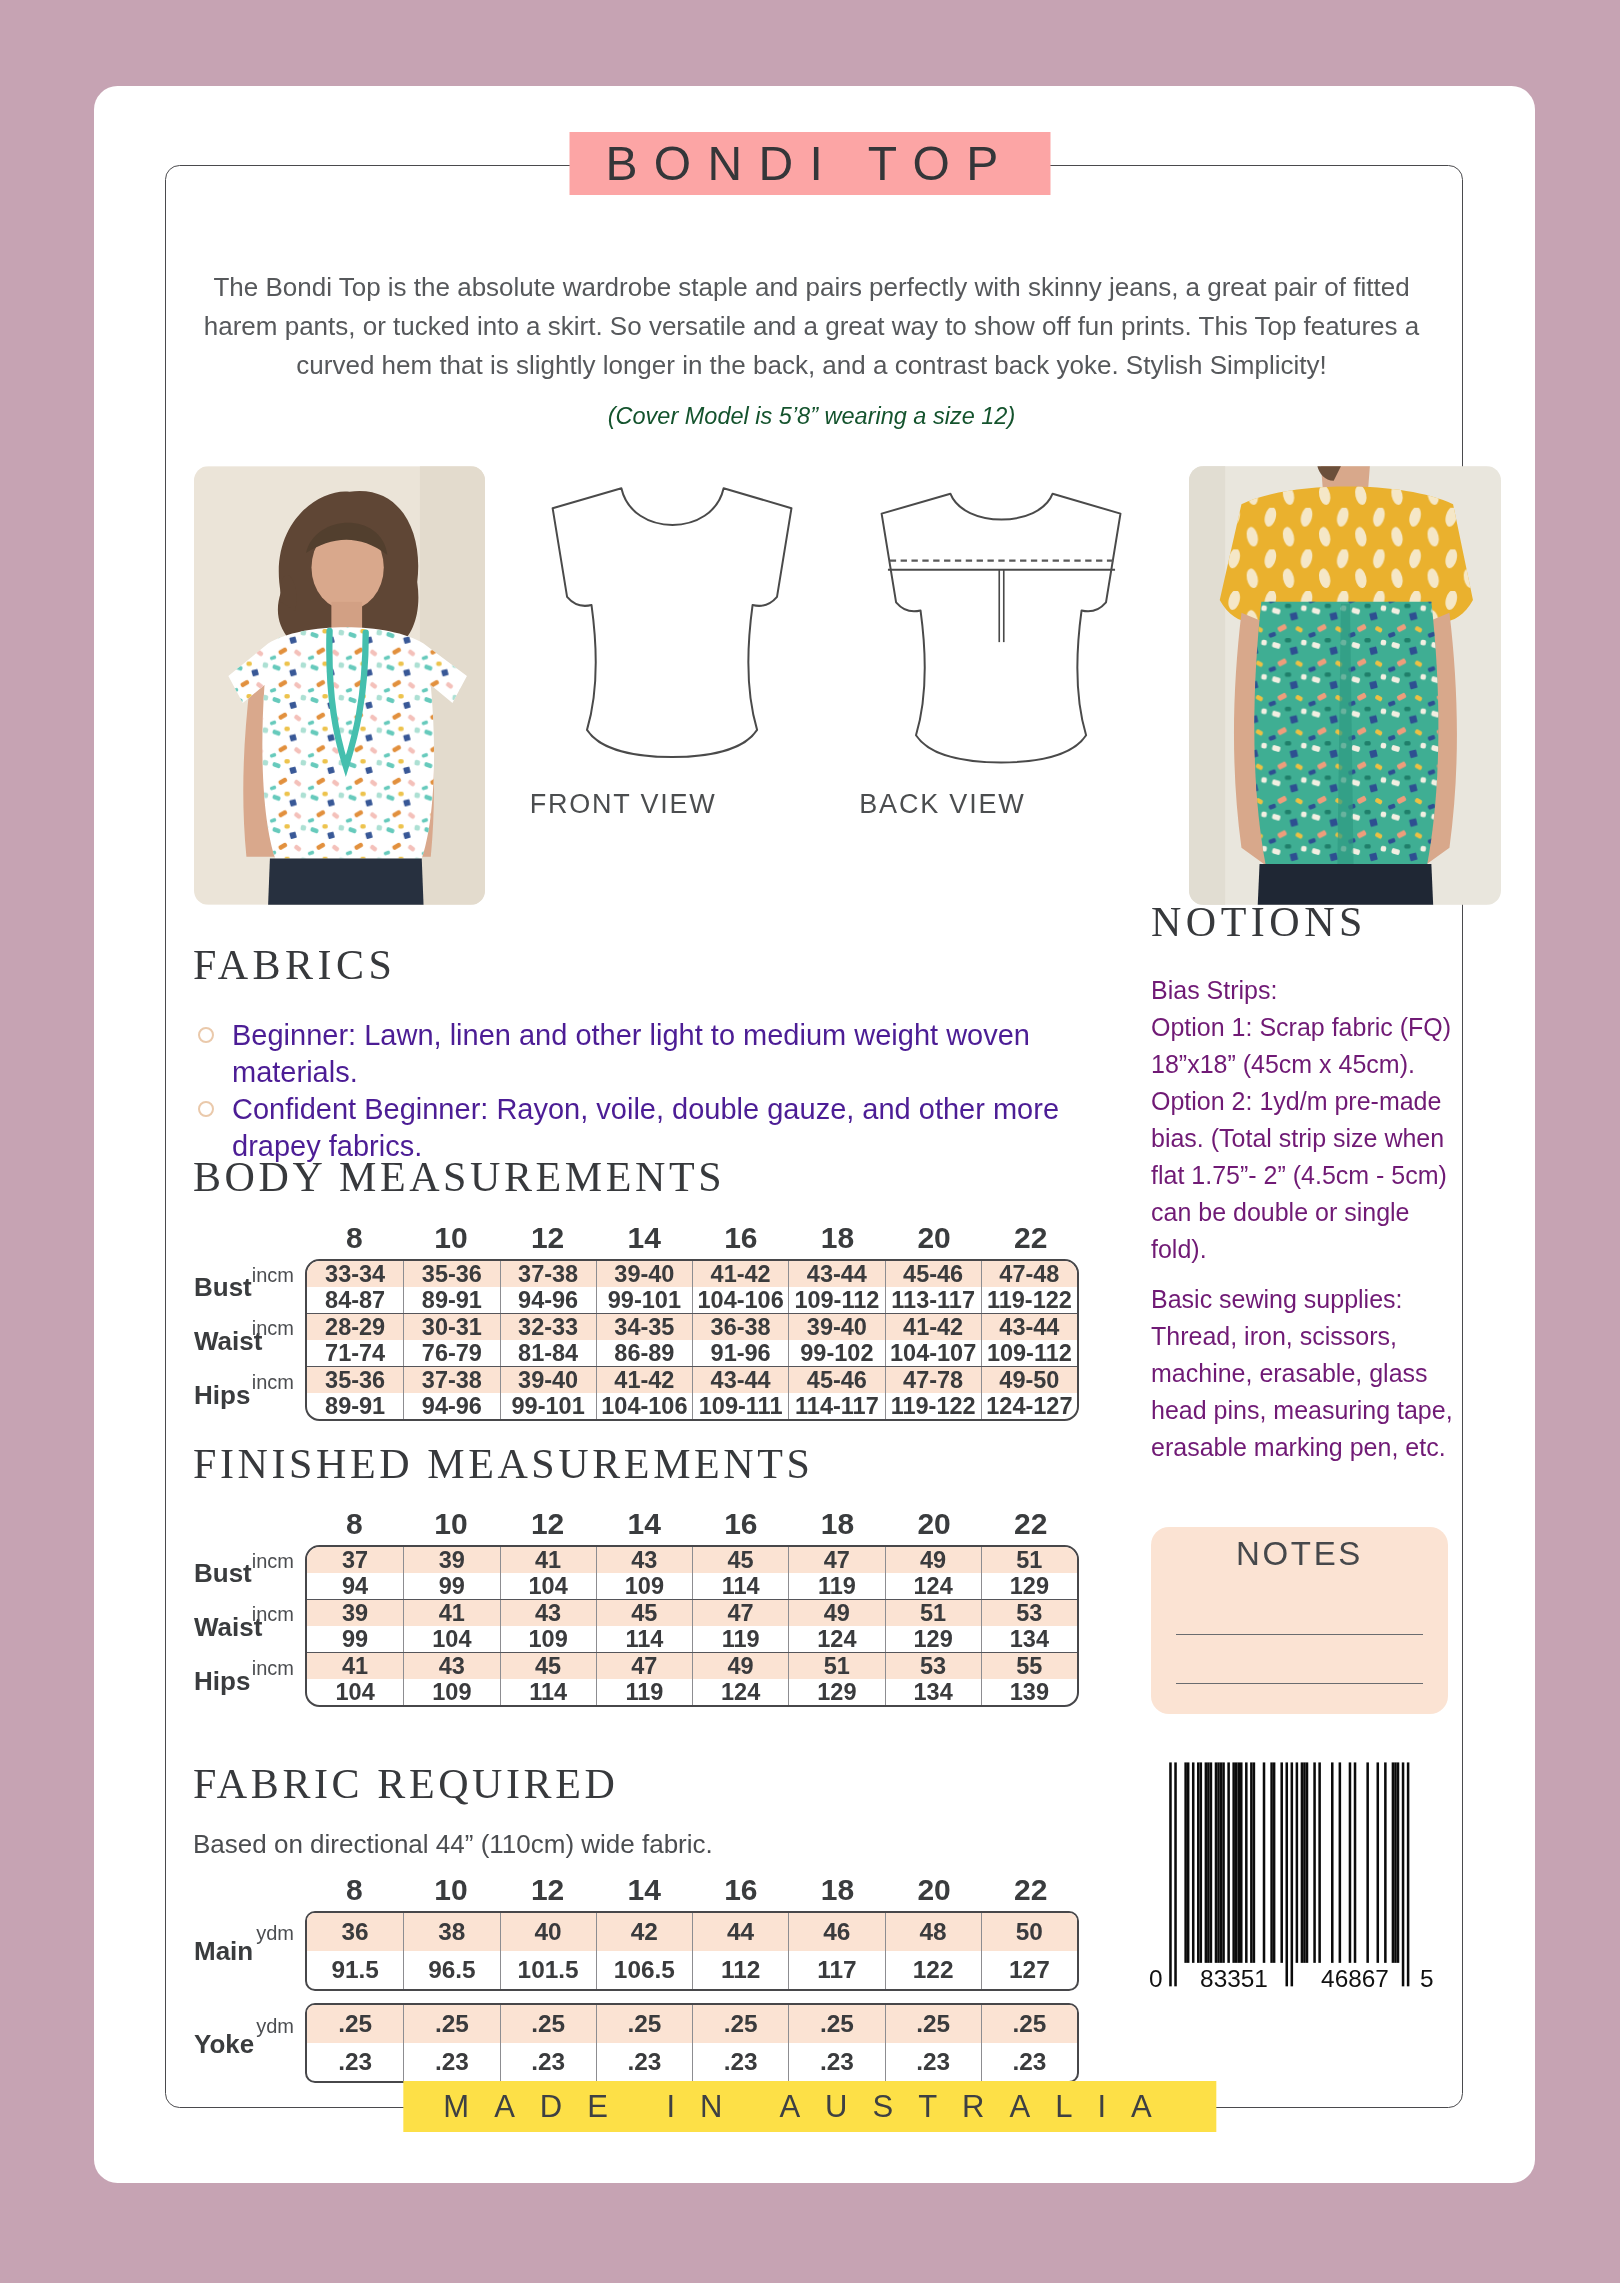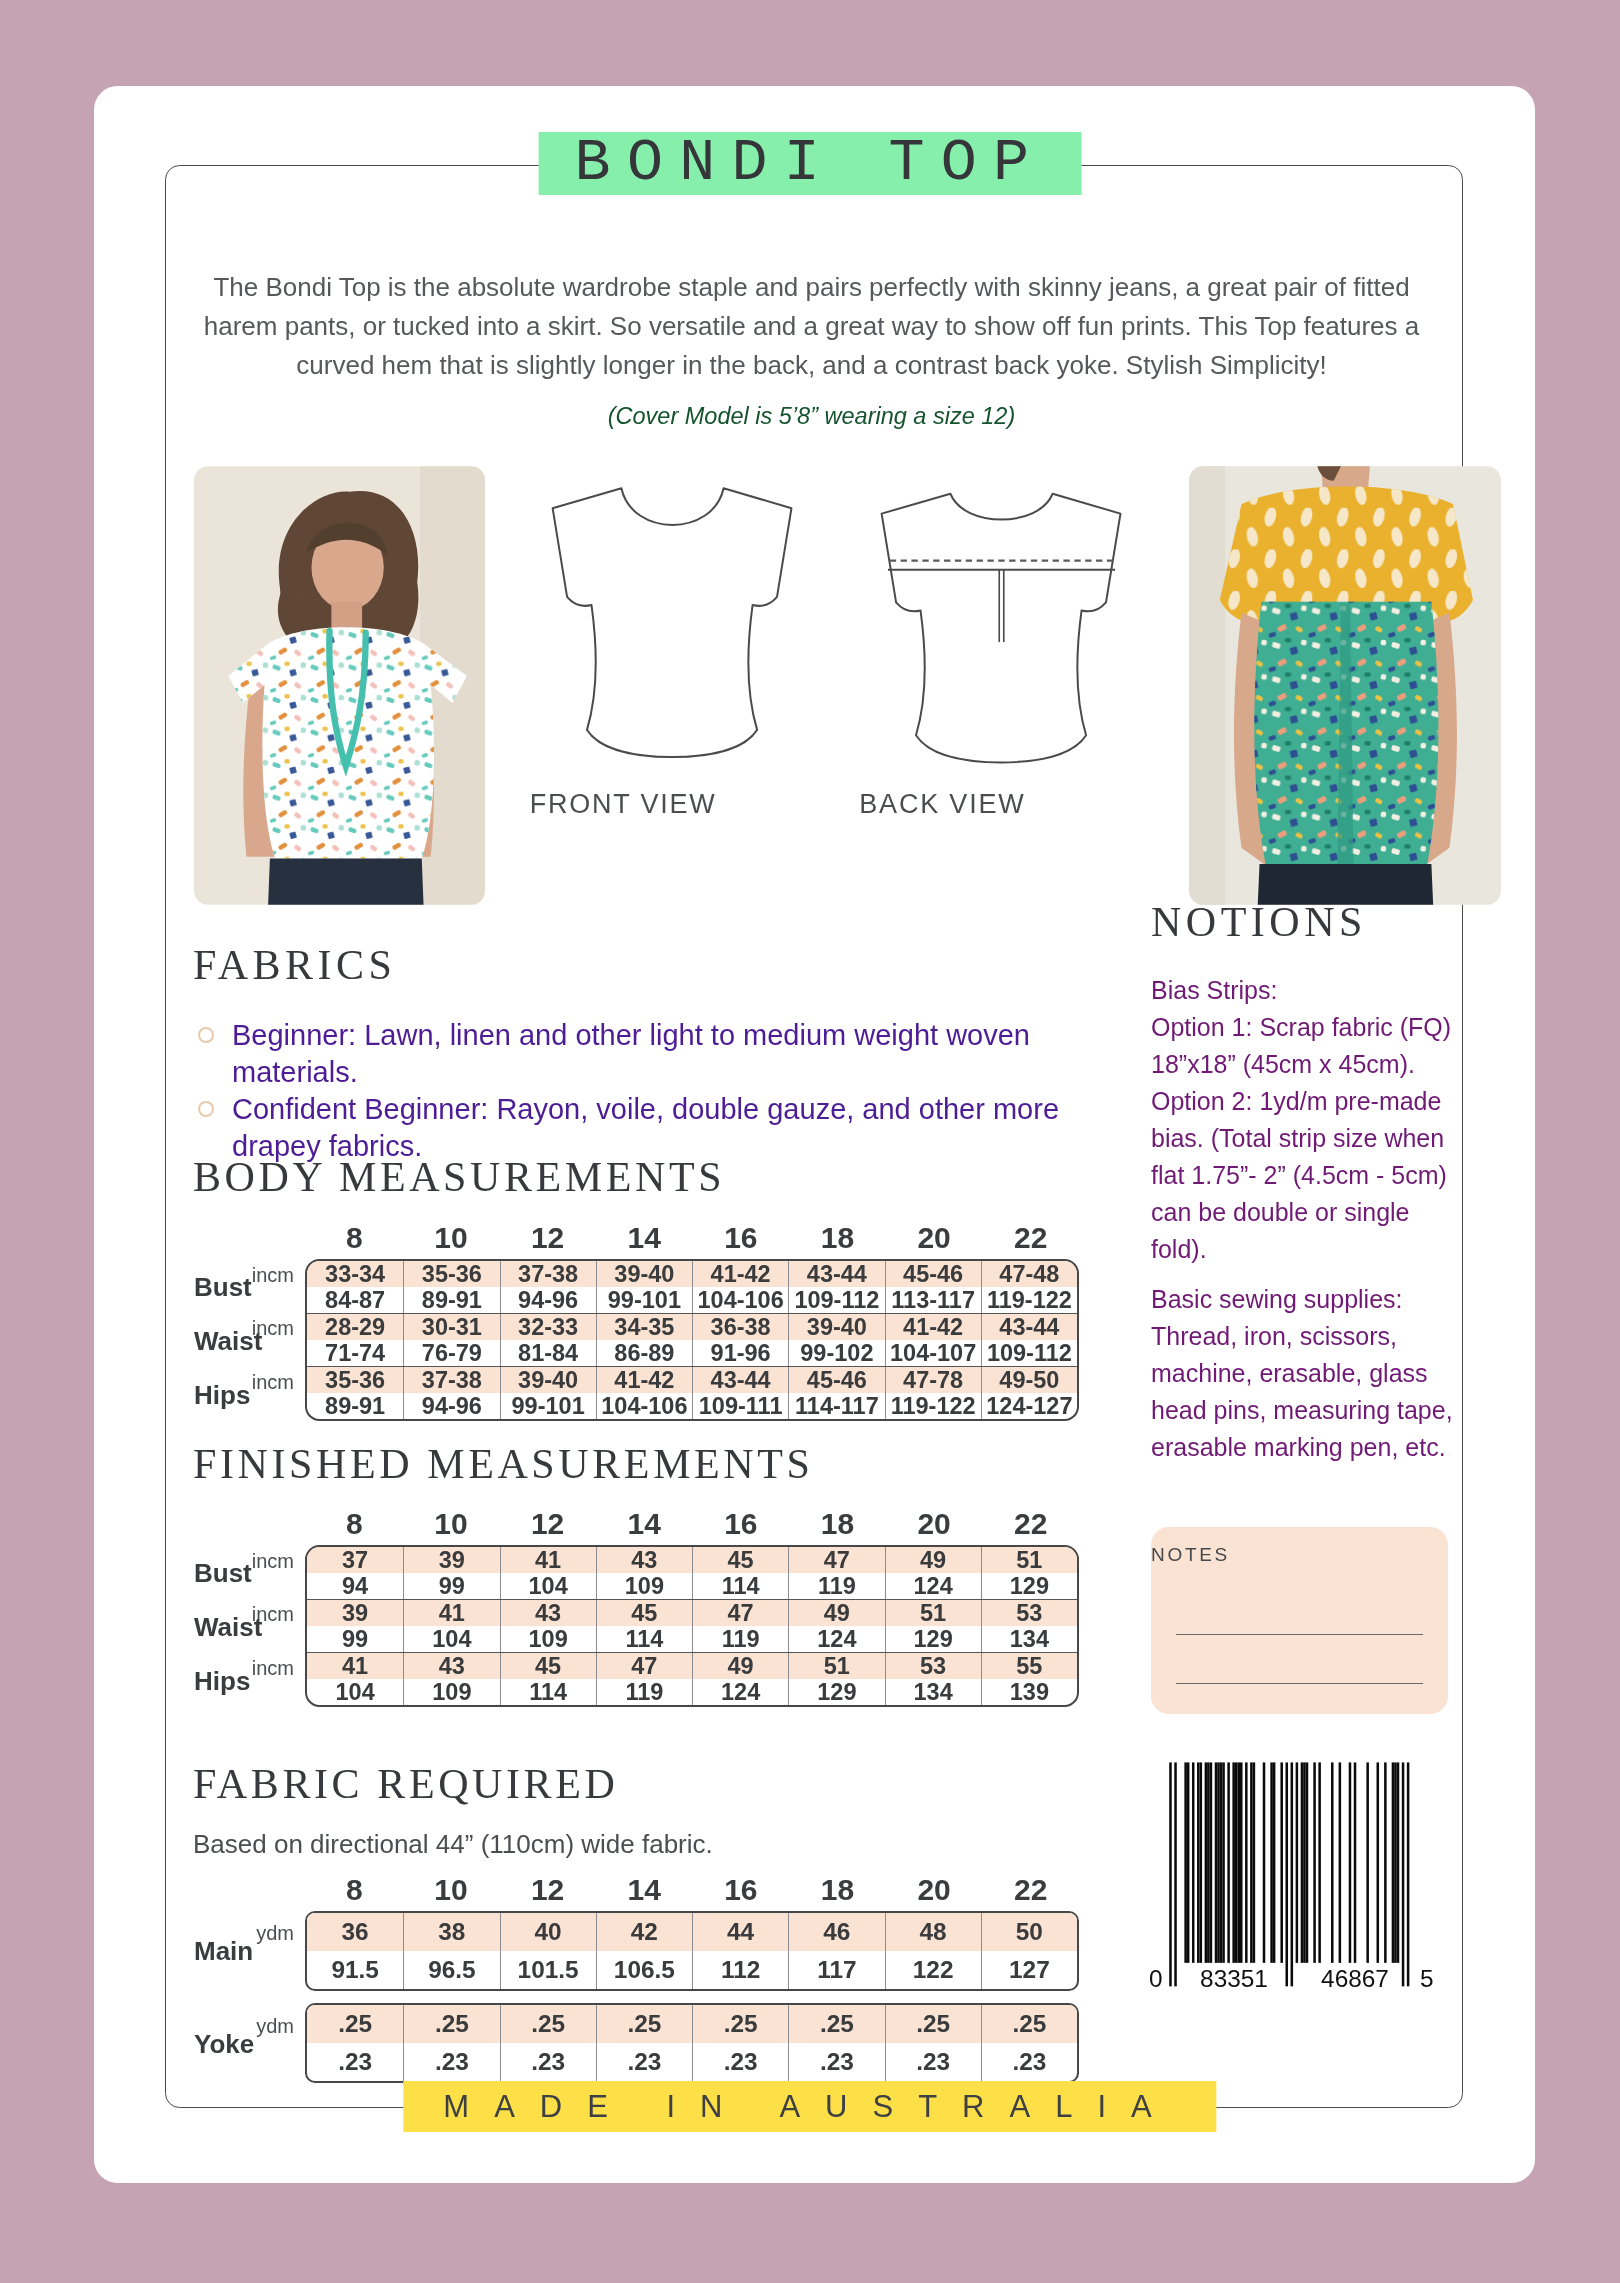--- a/index.html
+++ b/index.html
@@ -3,22 +3,22 @@
 <meta charset="utf-8">
 <style>
   html,body{margin:0;padding:0;background:#9b7a8b;}
   .canvas{position:relative;width:1620px;height:2283px;background:#c6a3b3;overflow:hidden;
           font-family:"Liberation Sans",sans-serif;}
   .card{position:absolute;left:94px;top:86px;width:1441px;height:2097px;background:#ffffff;border-radius:23.5px;}
   .frame{position:absolute;left:165px;top:165px;width:1296px;height:1941px;border:1.8px solid #4a4a4d;border-radius:14.5px;}
 
   .serif-head{font-family:"Liberation Serif",serif;font-weight:400;color:#37393c;}
 
-  .title{position:absolute;left:50%;top:132px;transform:translateX(-50%);background:#86efac;
-         padding:0 36px;font-family:Liberation Mono, monospace;font-size:60px;line-height:63px;
+  .title{position:absolute;left:50%;top:132px;transform:translateX(-50%);background:#fca5a5;
+         padding:0 36px;font-family:Liberation Sans, sans-serif;font-size:48px;line-height:63px;
          letter-spacing:16.3px;color:#343639;white-space:nowrap;}
 
   .desc{position:absolute;left:185px;top:268px;width:1253px;text-align:center;
         font-size:26px;line-height:39px;color:#56585b;}
   .model-note{position:absolute;left:185px;top:403px;width:1253px;text-align:center;
         font-style:italic;font-size:23.5px;color:#14532d;}
 
   .visuals{position:absolute;left:194px;top:466px;width:1307px;height:448px;
            display:flex;justify-content:space-between;align-items:flex-start;}
   .photo{border-radius:14.5px;overflow:hidden;flex:none;}
@@ -61,21 +61,21 @@
 
   .fr-note{position:absolute;left:193px;top:1829px;font-size:26px;color:#4b4d50;}
 
   .notions-h{position:absolute;left:1151px;top:898px;font-size:42px;letter-spacing:4.5px;}
   .notions-text{position:absolute;left:1151px;top:972px;width:320px;}
   .npara{margin:0;font-size:25px;line-height:37px;color:#701a75;}
   .npara:last-child{margin-top:12.7px;}
 
   .notes-box{position:absolute;left:1151px;top:1527px;width:297px;height:187px;background:#fbe3d3;
              border-radius:18px;}
-  .notes-title{text-align:left;padding-top:17px;font-size:19px;letter-spacing:2.7px;color:#46484b;}
+  .notes-title{text-align:center;padding-top:8px;font-size:33px;letter-spacing:2.7px;color:#46484b;}
   .notes-line{position:absolute;left:25px;right:25px;border-top:1.8px solid #6a6c6f;}
   .notes-line.l1{top:107px;}
   .notes-line.l2{top:156px;}
 
   .barcode{position:absolute;left:1149px;top:1757px;width:286px;height:251px;}
   .barcode svg{position:absolute;left:0;top:0;}
   .bc-digit{position:absolute;font-size:24.4px;color:#111;top:208px;}
   .bc-d0{left:0;}
   .bc-g1{left:85px;transform:translateX(-50%);}
   .bc-g2{left:206px;transform:translateX(-50%);}

